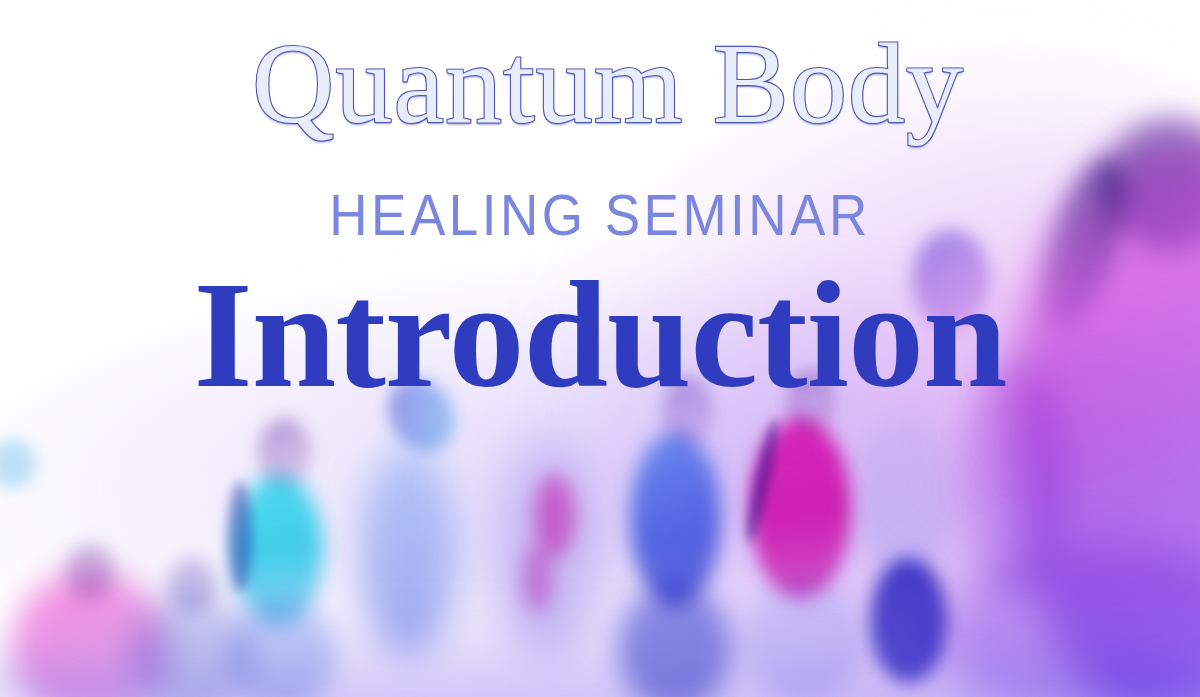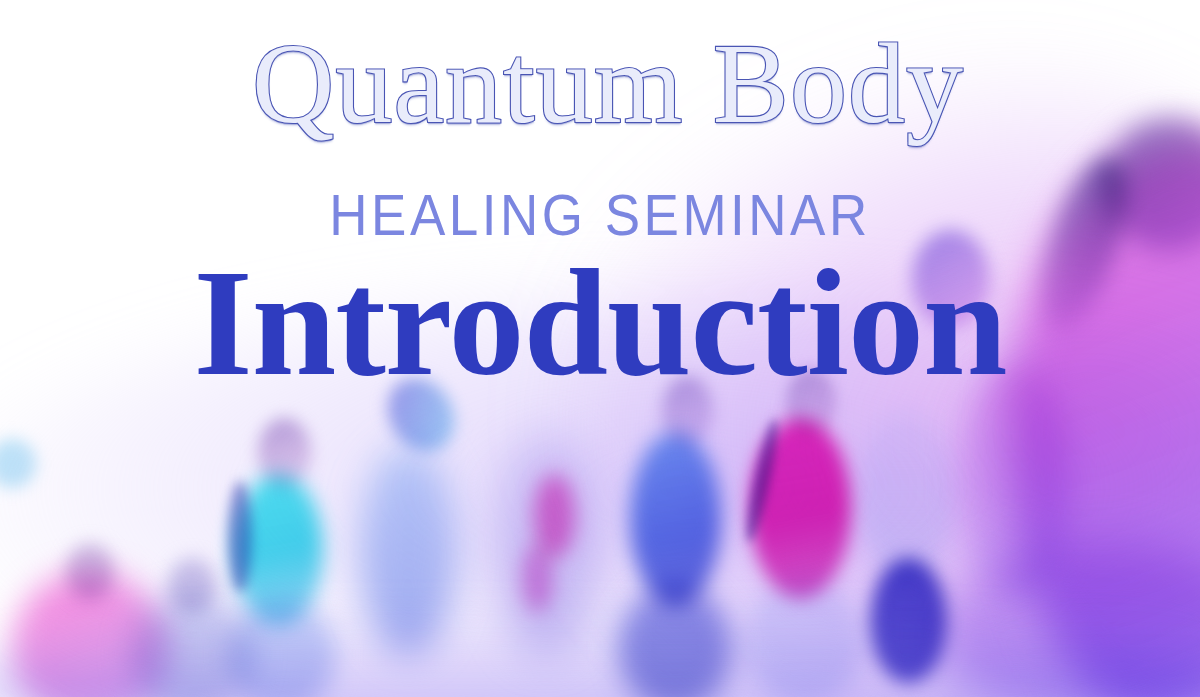--- a/index.html
+++ b/index.html
@@ -296,21 +296,21 @@
     font-size:53px;
     font-weight:300;
     letter-spacing:3.5px;
     color:#7b86e0;
     transform:scaleY(1.08);
     transform-origin:top center;
   }
 
   .title-intro{
     position:absolute;
-    left:0; right:0; top:244px;
+    left:0; right:0; top:256px;
     font-family:"Liberation Serif","DejaVu Serif",serif;
     font-weight:700;
     font-size:152px;
     line-height:1.05;
     letter-spacing:-1px;
     color:#2f3cbf;
   }
 </style>
 </head>
 <body>

